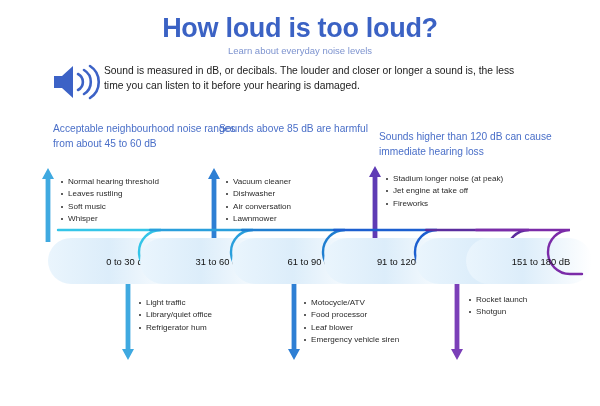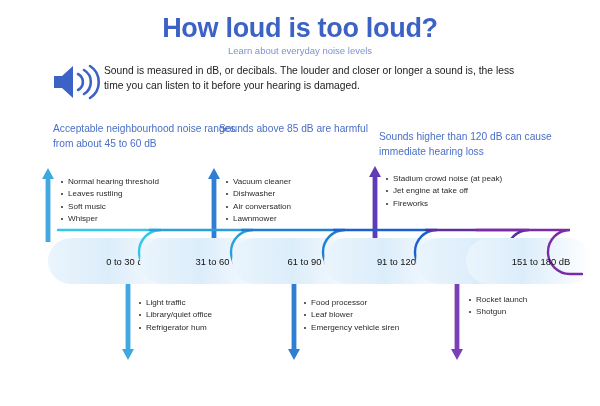--- a/index.html
+++ b/index.html
@@ -128,21 +128,21 @@
     <div class="bi">Soft music</div>
     <div class="bi">Whisper</div>
   </div>
   <div class="blist up2">
     <div class="bi">Vacuum cleaner</div>
     <div class="bi">Dishwasher</div>
     <div class="bi">Air conversation</div>
     <div class="bi">Lawnmower</div>
   </div>
   <div class="blist up3">
-    <div class="bi">Stadium crowd noise (at peak)</div>
+    <div class="bi">Stadium longer noise (at peak)</div>
     <div class="bi">Jet engine at take off</div>
     <div class="bi">Fireworks</div>
   </div>
 
   <div class="scale">
 
     <div class="cap" style="left:48px;width:135px;">
       <div class="fill"></div>
       <svg width="135" height="66" viewBox="0 0 135 66">
         <path d="M10 2 L113 2 A22 22 0 0 0 113 46 L125 46" fill="none" stroke="#35c5e8" stroke-width="2.4" stroke-linecap="round"></path>
@@ -191,20 +191,21 @@
     </div>
 
   </div>
 
   <div class="blist dn1">
     <div class="bi">Light traffic</div>
     <div class="bi">Library/quiet office</div>
     <div class="bi">Refrigerator hum</div>
   </div>
   <div class="blist dn2">
+    <div class="bi">Motocycle/ATV</div>
     <div class="bi">Food processor</div>
     <div class="bi">Leaf blower</div>
     <div class="bi">Emergency vehicle  siren</div>
   </div>
   <div class="blist dn3">
     <div class="bi">Rocket launch</div>
     <div class="bi">Shotgun</div>
   </div>
 
 </div>

